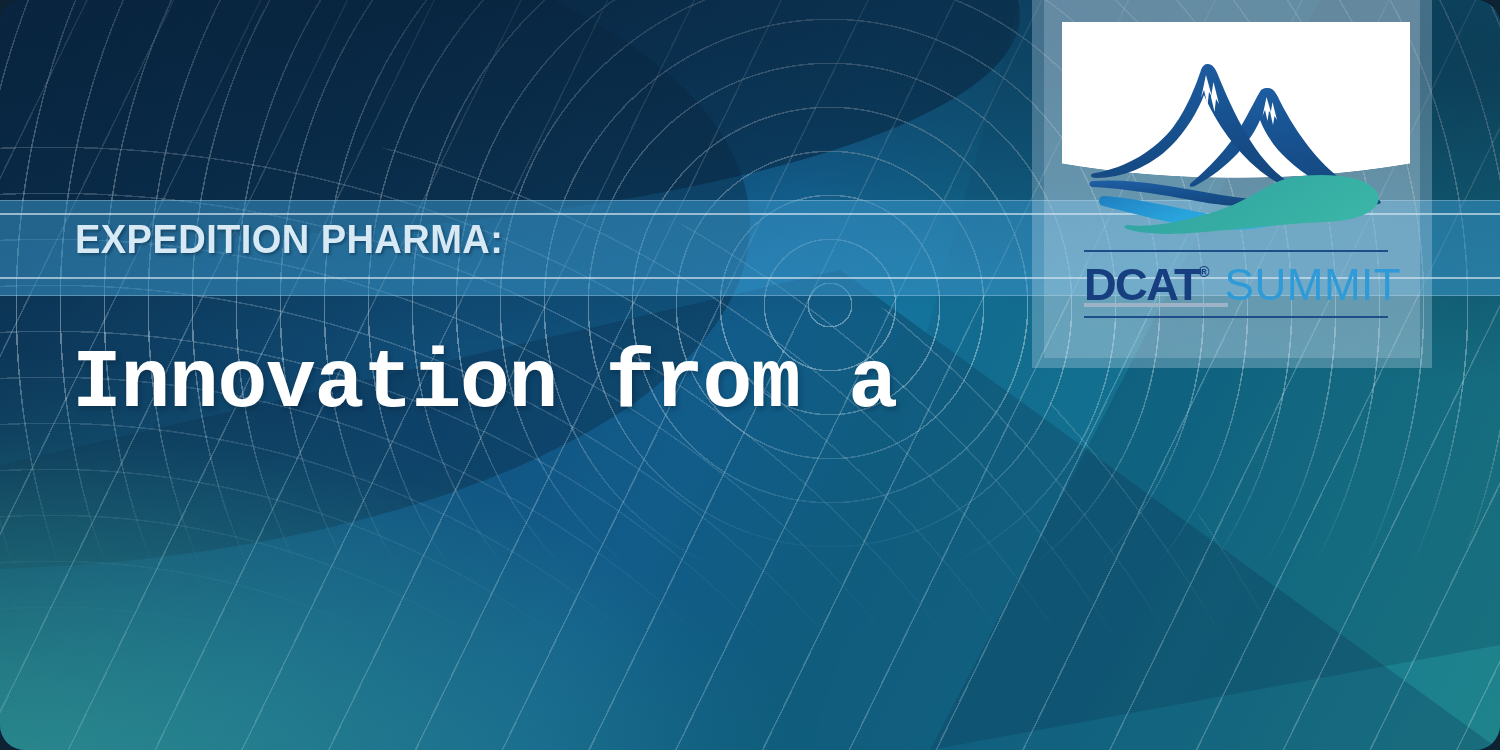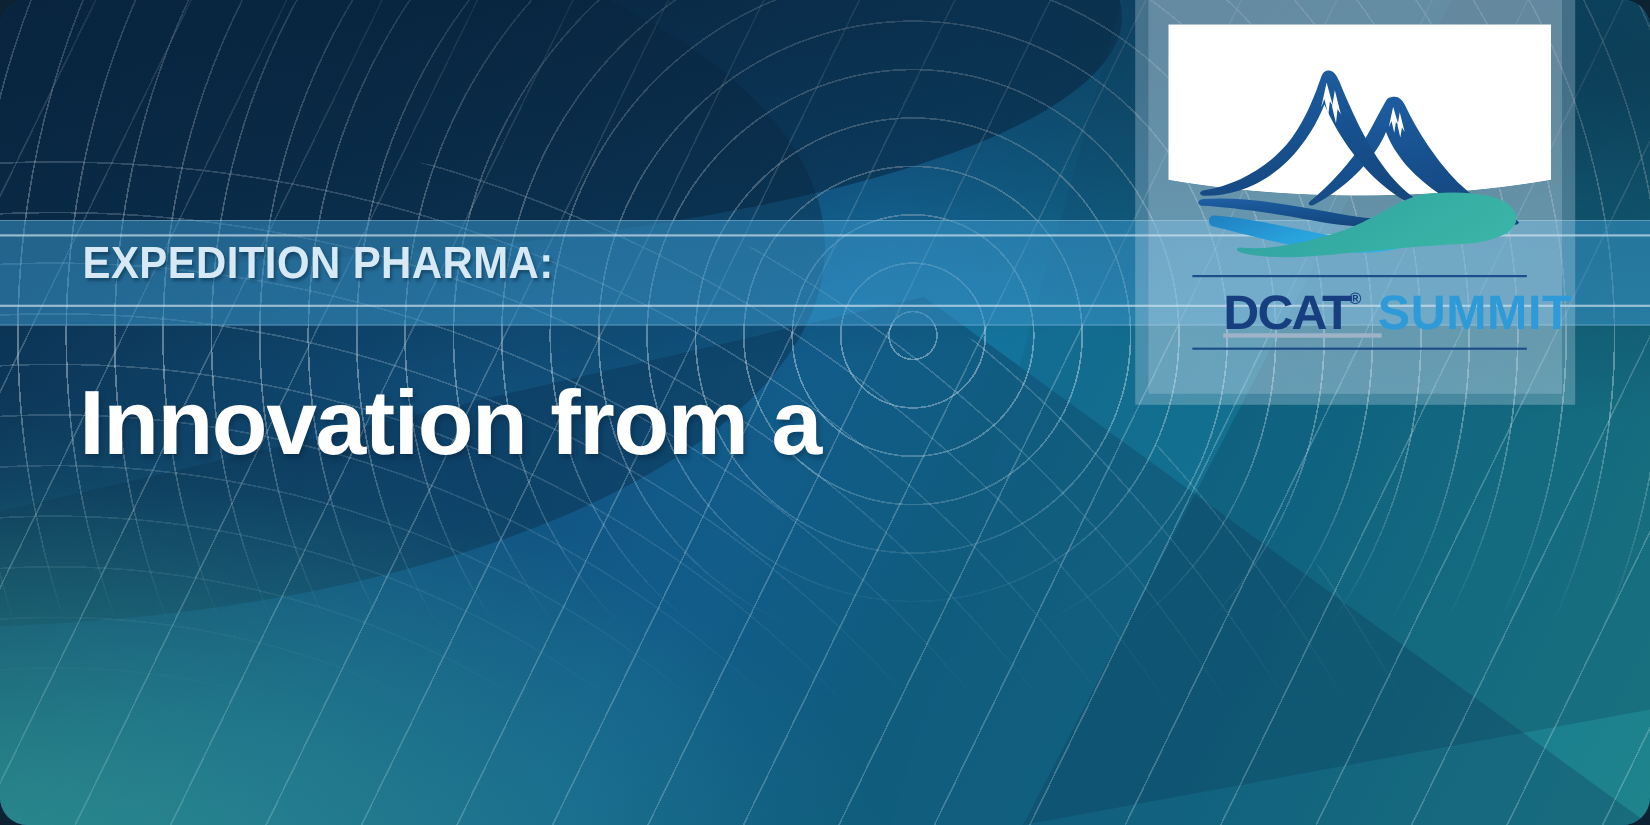--- a/index.html
+++ b/index.html
@@ -185,20 +185,21 @@
     left: 72px;
     top: 338px;
     margin: 0;
     font-size: 83px;
     line-height: 1.13;
     font-weight: 700;
     letter-spacing: -1.3px;
     color: #ffffff;
     text-shadow: 2px 3px 5px rgba(4,32,56,0.38);
     white-space: nowrap;
+    font-family: Liberation Mono, monospace;
   }
   #headline .hl-line { display: block; }
 
   
   #logo-frame {
     position: absolute;
     left: 1032px;
     top: -24px;
     width: 400px;
     height: 392px;
@@ -260,42 +261,41 @@
 
   #logo-wordmark {
     position: absolute;
     left: 22px;
     top: 236px;
     width: 304px;
     height: 54px;
     display: flex;
     align-items: center;
     white-space: nowrap;
-    margin-left: 28px;
   }
   #logo-dcat {
     font-size: 44px;
     font-weight: 700;
     letter-spacing: -1.6px;
     color: #173f7f;
     transform: scaleX(1.03);
     transform-origin: left center;
   }
   #logo-reg {
     font-size: 15px;
     font-weight: 700;
     color: #173f7f;
     vertical-align: super;
     position: relative;
     top: -14px;
     left: 2px;
   }
   #logo-summit {
     font-size: 44px;
-    font-weight: 700;
+    font-weight: 400;
     letter-spacing: 0.5px;
     color: #2e9bd8;
     margin-left: 17px;
   }
   #logo-dcat-underline {
     position: absolute;
     left: 0px;
     bottom: 5px;
     width: 144px;
     height: 4px;

